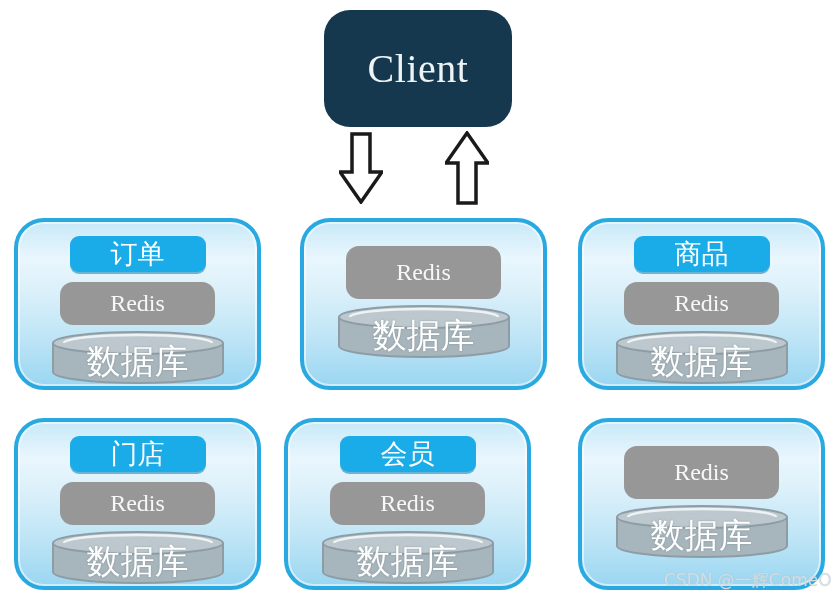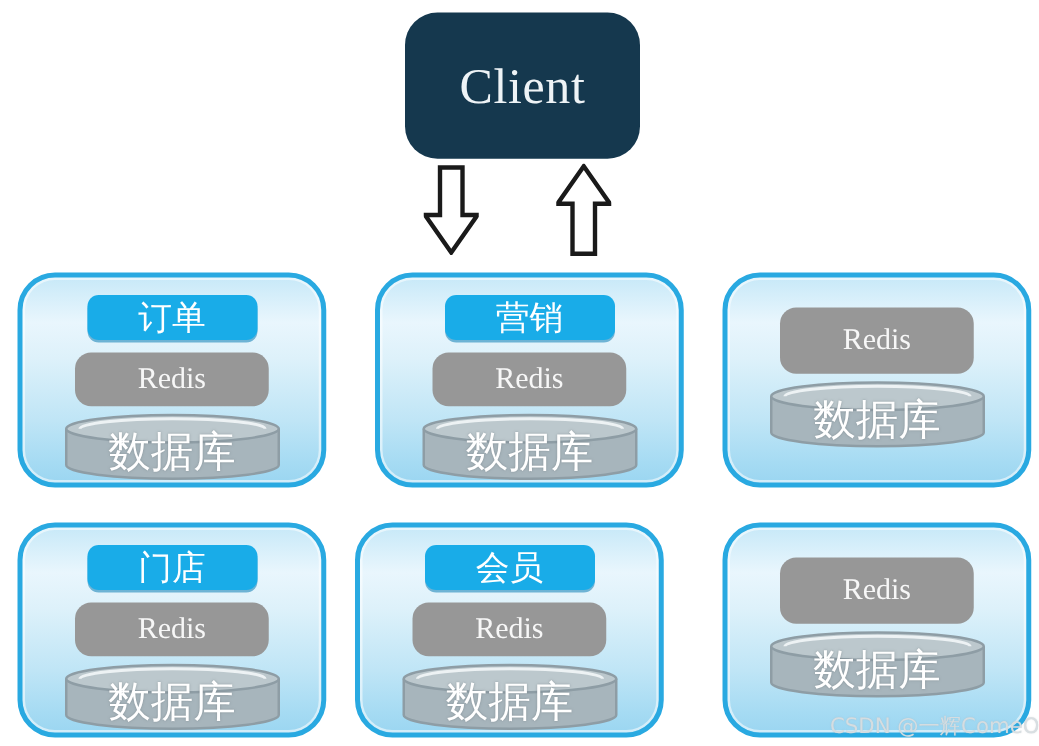--- a/index.html
+++ b/index.html
@@ -120,33 +120,33 @@
       <svg width="176" height="56" viewBox="0 0 176 56">
         <path d="M3,13 L3,42 A85,11 0 0,0 173,42 L173,13" fill="#a7b5bc" stroke="#8e9da5" stroke-width="2"></path>
         <ellipse cx="88" cy="13" rx="85" ry="11" fill="#bcc8cd" stroke="#8e9da5" stroke-width="2"></ellipse>
         <path d="M14,13 A74,8 0 0,1 162,13" fill="none" stroke="#edf2f4" stroke-width="2.5"></path>
       </svg>
       <span class="db-text">数据库</span>
     </div>
   </div>
 
   <div class="service" style="left:300px; top:218px;">
-    <div class="tag">营销</div>
     <div class="redis">Redis</div>
     <div class="db">
       <svg width="176" height="56" viewBox="0 0 176 56">
         <path d="M3,13 L3,42 A85,11 0 0,0 173,42 L173,13" fill="#a7b5bc" stroke="#8e9da5" stroke-width="2"></path>
         <ellipse cx="88" cy="13" rx="85" ry="11" fill="#bcc8cd" stroke="#8e9da5" stroke-width="2"></ellipse>
         <path d="M14,13 A74,8 0 0,1 162,13" fill="none" stroke="#edf2f4" stroke-width="2.5"></path>
       </svg>
       <span class="db-text">数据库</span>
     </div>
   </div>
 
   <div class="service" style="left:578px; top:218px;">
+    <div class="tag">商品</div>
     <div class="redis">Redis</div>
     <div class="db">
       <svg width="176" height="56" viewBox="0 0 176 56">
         <path d="M3,13 L3,42 A85,11 0 0,0 173,42 L173,13" fill="#a7b5bc" stroke="#8e9da5" stroke-width="2"></path>
         <ellipse cx="88" cy="13" rx="85" ry="11" fill="#bcc8cd" stroke="#8e9da5" stroke-width="2"></ellipse>
         <path d="M14,13 A74,8 0 0,1 162,13" fill="none" stroke="#edf2f4" stroke-width="2.5"></path>
       </svg>
       <span class="db-text">数据库</span>
     </div>
   </div>

